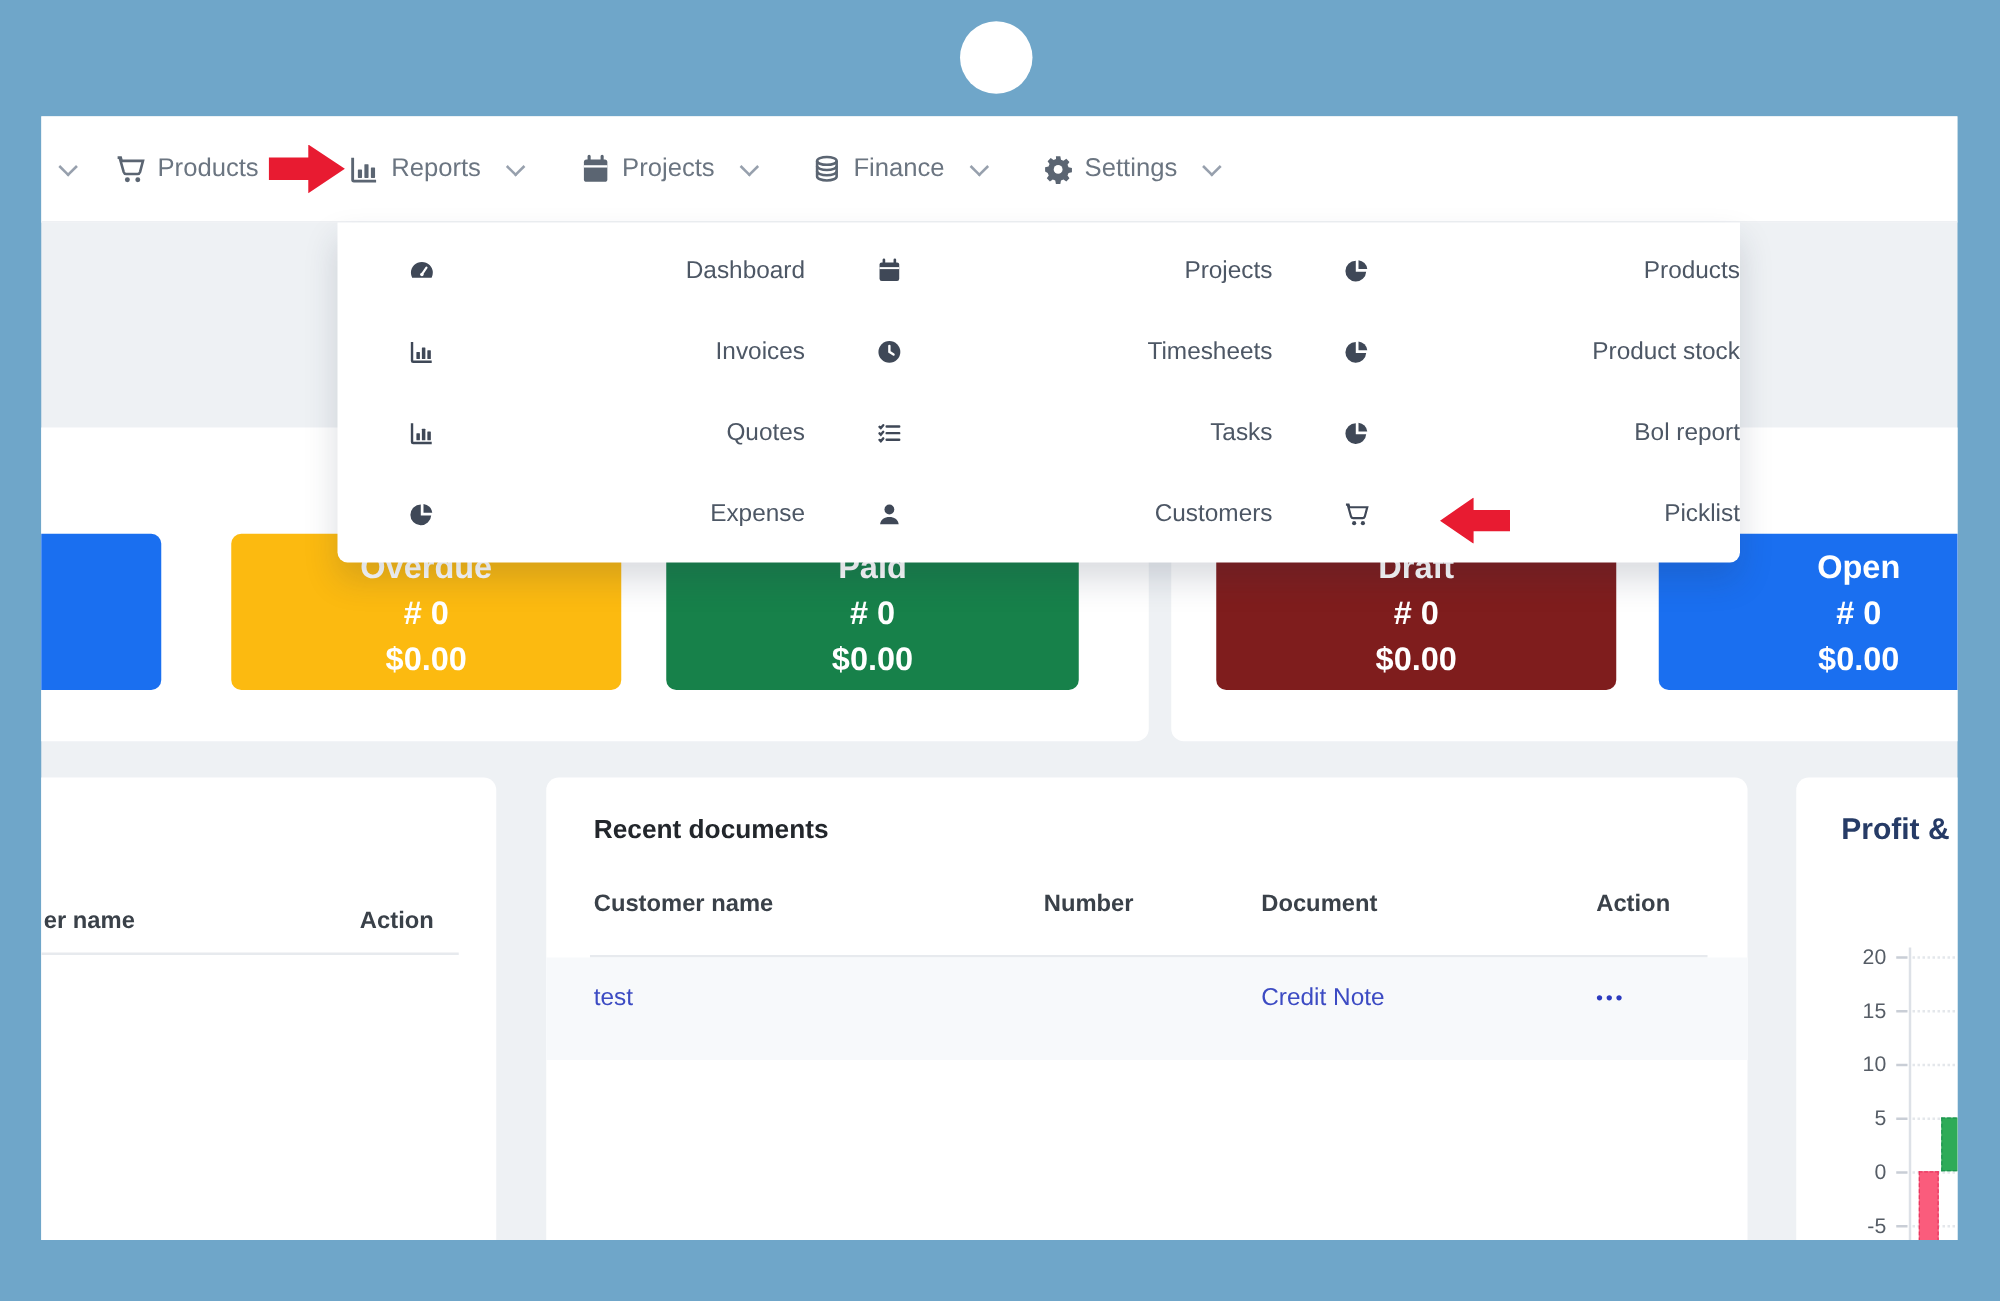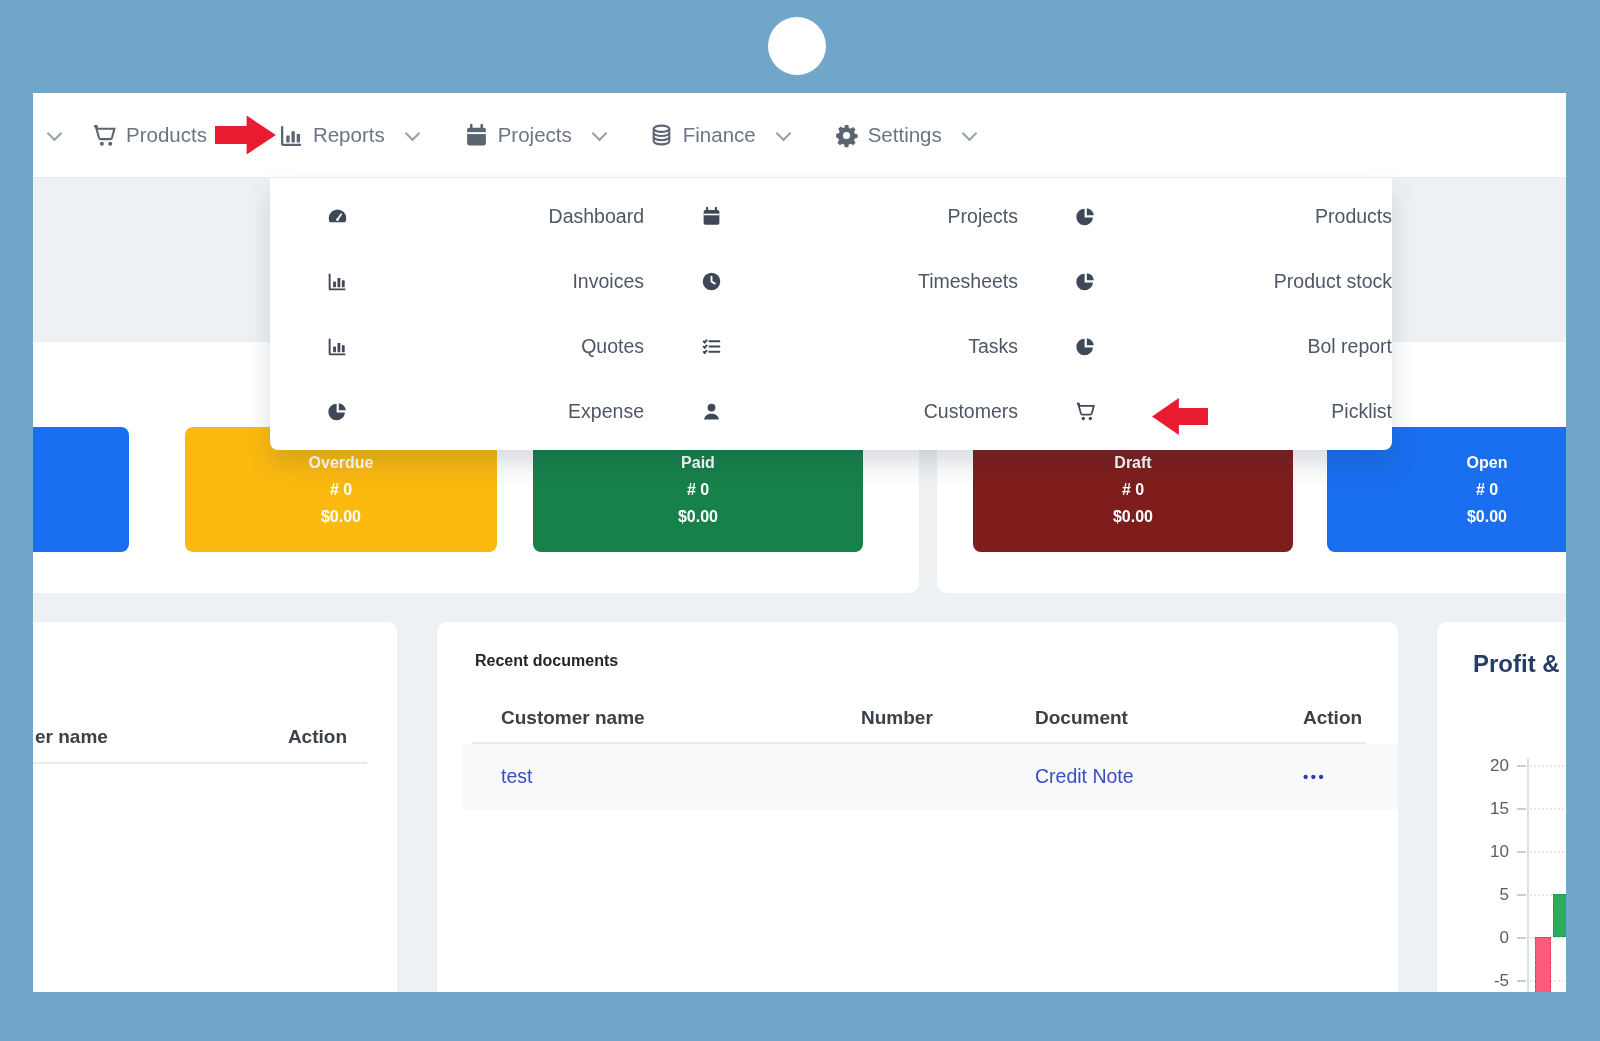--- a/index.html
+++ b/index.html
@@ -28,30 +28,30 @@
       font-size:19.5px;cursor:pointer;justify-content:space-between;}
   .mi .icn{width:21px;height:21px;color:#3f4857;}
   .arrow-l{position:absolute;left:882px;top:220px;width:56px;height:37px;z-index:41;
            clip-path:polygon(100% 27%,48% 27%,48% 0,0 50%,48% 100%,48% 73%,100% 73%);}
   
   .panel{position:absolute;background:#fff;border-radius:10px;}
   #cards1{left:-20px;top:249px;width:906px;height:251px;}
   #cards2{left:904px;top:249px;width:680px;height:251px;}
   .card{position:absolute;top:85px;height:125px;border-radius:8px;color:#fff;
         display:flex;flex-direction:column;align-items:center;justify-content:center;
-        row-gap:11px;font-size:16px;font-weight:600;text-align:right;line-height:1;}
+        row-gap:11px;font-size:26px;font-weight:600;text-align:right;line-height:1;}
   
   #tbl-left{left:-20px;top:529px;width:384px;height:380px;}
   .hrow{display:flex;justify-content:space-between;padding:104px 50px 0 22px;
         font-size:19px;font-weight:700;color:#3a4149;}
   .div1{height:1.5px;background:#e7eaee;margin:14px 30px 0 20px;}
   #docs{left:404px;top:529px;width:961px;height:380px;}
-  .docs-title{margin:30px 0 0 38px;font-size:16px;font-weight:700;color:#22262b;}
+  .docs-title{margin:30px 0 0 38px;font-size:21px;font-weight:700;color:#22262b;}
   .dgrid{display:grid;grid-template-columns:360px 174px 268px 1fr;align-items:center;
-         padding:0 30px 0 38px;margin-left:26px;}
+         padding:0 30px 16px 38px;}
   .dhead{margin-top:24px;height:48px;font-weight:700;font-size:19px;color:#3a4149;}
   .div2{height:1.5px;background:#e7eaee;margin:0 32px 0 35px;}
   .drow{height:66px;background:#f7f9fb;font-size:19.5px;}
   .lnk{color:#3c4bc3;cursor:pointer;}
   .dots{color:#2c3bbf;font-size:15px;letter-spacing:2.5px;font-weight:700;cursor:pointer;}
   
   #profit{left:1404px;top:529px;width:210px;height:380px;}
   .p-title{margin:28px 0 0 36px;font-size:24px;font-weight:700;color:#263b66;white-space:nowrap;}
   .tick{position:absolute;left:28px;width:44px;text-align:right;font-size:17px;color:#565d66;}
   .tmark{position:absolute;left:80px;width:9px;height:1.5px;background:#c9ced6;}

